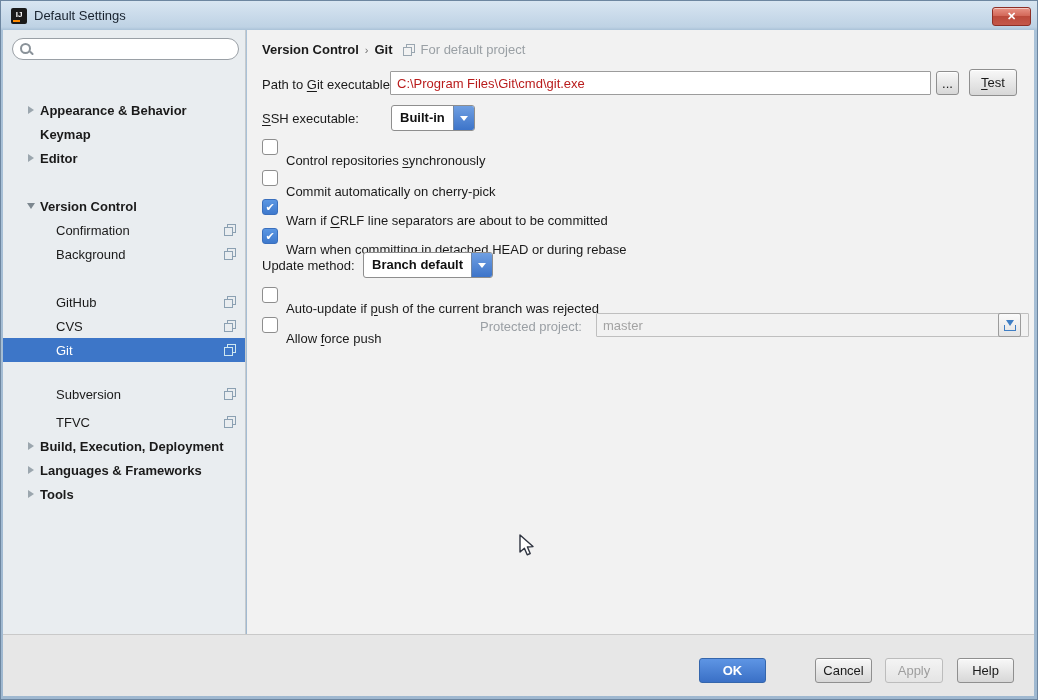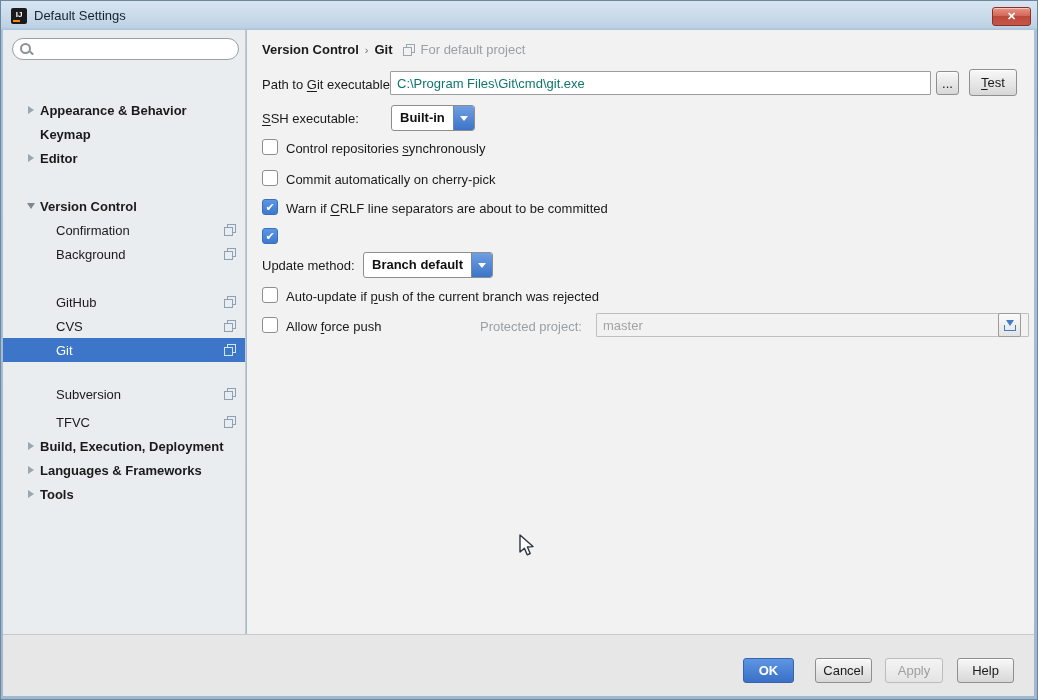--- a/index.html
+++ b/index.html
@@ -52,41 +52,41 @@
   .crumb .b{ font-weight:bold; }
   .crumb .sep{ color:#6f6f6f; font-size:11px; }
   .crumb .dup2{ position:relative; width:12px; height:12px; margin-left:4px; }
   .crumb .dup2::before{ content:""; position:absolute; right:0; top:0; width:7px; height:7px; border:1px solid #9aa6b0; }
   .crumb .dup2::after{ content:""; position:absolute; left:0; bottom:0; width:7px; height:7px; border:1px solid #9aa6b0; background:#f2f2f2; }
   .crumb .note{ color:#9aa0a5; }
 
   .flabel{ position:absolute; white-space:nowrap; }
   .gray-label{ color:#9a9fa4; }
   .tfield{ position:absolute; border:1px solid #9c9c9c; background:#fff; height:24px; font-size:13px;
-    font-family:"Liberation Sans",sans-serif; padding:0 6px; color:#0f766e; border-radius:1px; }
+    font-family:"Liberation Sans",sans-serif; padding:0 6px; color:#b91c1c; border-radius:1px; }
   .tfield:disabled{ background:#f2f2f2; border-color:#bfbfbf; color:#a3a3a3; }
 
   .btn{ position:absolute; border:1px solid #8f8f8f; border-radius:3px; background:linear-gradient(180deg,#f8f8f8,#d7d7d7);
     font-size:13px; font-family:"Liberation Sans",sans-serif; color:#1a1a1a; text-align:center; cursor:default;
     box-shadow:inset 0 1px 0 #fff; }
   .btn.primary{ background:linear-gradient(180deg,#5e95e4,#3a70c6); border-color:#3566ac; color:#fff; font-weight:bold; box-shadow:none; }
   .btn.disabled{ background:linear-gradient(180deg,#f4f4f4,#e4e4e4); border-color:#bcbcbc; color:#9e9e9e; box-shadow:none; }
 
   .combo{ position:absolute; height:26px; display:flex; border:1px solid #8e8e8e; border-radius:3px; background:#fff; overflow:hidden; }
   .combo-val{ padding:0 8px; line-height:24px; font-weight:bold; color:#111; white-space:nowrap; }
   .combo-btn{ width:21px; background:linear-gradient(180deg,#6f9fe2,#3d74c9); border-left:1px solid #6f87a8;
     display:flex; align-items:center; justify-content:center; flex:none; }
   .combo-tri{ width:0; height:0; border:4px solid transparent; border-top:5px solid #fff; margin-top:5px; }
 
   .cb{ position:absolute; width:16px; height:16px; border:1px solid #8e8e8e; border-radius:3px; background:#fff;
     display:flex; align-items:center; justify-content:center; }
   .cb .tick{ display:none; color:#fff; font-size:11px; line-height:1; }
   .cb.checked{ background:linear-gradient(180deg,#5b97e3,#3e79cd); border-color:#3a6fbd; }
   .cb.checked .tick{ display:block; }
-  .cb-lbl{ position:absolute; white-space:nowrap; }
+  .cb-lbl{ position:absolute; white-space:nowrap;margin-top:12px; }
   u{ text-underline-offset:2px; }
 
   .imp-btn{ position:absolute; width:23px; height:24px; border:1px solid #9c9c9c; border-radius:2px;
     background:linear-gradient(180deg,#fbfbfb,#e3e3e3); display:flex; align-items:center; justify-content:center; }
   .imp{ position:relative; width:14px; height:14px; }
   .imp::after{ content:""; position:absolute; left:1px; right:1px; bottom:1px; height:5px; border:1px solid #3f7ec4; border-top:none; }
   .imp::before{ content:""; position:absolute; left:3px; top:2px; width:0; height:0; border:4px solid transparent; border-top:6px solid #3f7ec4; }
 
   
   .footer{ position:absolute; left:3px; top:634px; width:1031px; height:62px; background:#e7e7e7; border-top:1px solid #c9c9c9; }
@@ -210,20 +210,21 @@
     <label class="cb-lbl" style="left:39px; top:142px">Commit automatically on cherry-pick</label>
 
     <span class="cb checked" style="left:15px; top:169px">
         <span class="tick">✔</span>
       </span>
     <label class="cb-lbl" style="left:39px; top:171px">Warn if <u>C</u>RLF line separators are about to be committed</label>
 
     <span class="cb checked" style="left:15px; top:198px">
         <span class="tick">✔</span>
       </span>
+    <label class="cb-lbl" style="left:39px; top:200px">Warn when committing in detached HEAD or during rebase</label>
 
     <label class="flabel" style="left:15px; top:228px">Update method:</label>
     <div class="combo" style="left:116px; top:222px">
       <span class="combo-val">Branch default</span>
       <span class="combo-btn">
           <span class="combo-tri"></span>
         </span>
     </div>
 
     <span class="cb" style="left:15px; top:257px"></span>
@@ -233,21 +234,21 @@
     <label class="cb-lbl" style="left:39px; top:289px">Allow <u>f</u>orce push</label>
 
     <label class="flabel gray-label" style="left:233px; top:289px">Protected project:</label>
     <input class="tfield" style="left: 349px; top: 283px; width: 433px;" disabled="" value="master">
     <div class="imp-btn" style="left:751px; top:283px">
       <span class="imp"></span>
     </div>
   </div>
 
   <div class="footer">
-    <button class="btn primary" style="left:740px; width:51px">OK</button>
+    <button class="btn primary" style="left:696px; width:67px">OK</button>
     <button class="btn" style="left:812px; width:57px">Cancel</button>
     <button class="btn disabled" style="left:882px; width:58px">Apply</button>
     <button class="btn" style="left:954px; width:57px">Help</button>
   </div>
 
   <svg class="cursor" width="18" height="24" viewBox="0 0 18 24">
     <path d="M2 1 L2 18 L6.4 14.2 L9.2 20.8 L12.2 19.5 L9.4 13 L15 12.6 Z" fill="#ffffff" stroke="#2f3440" stroke-width="1.4" stroke-linejoin="round"></path>
   </svg>
 
 </div>

